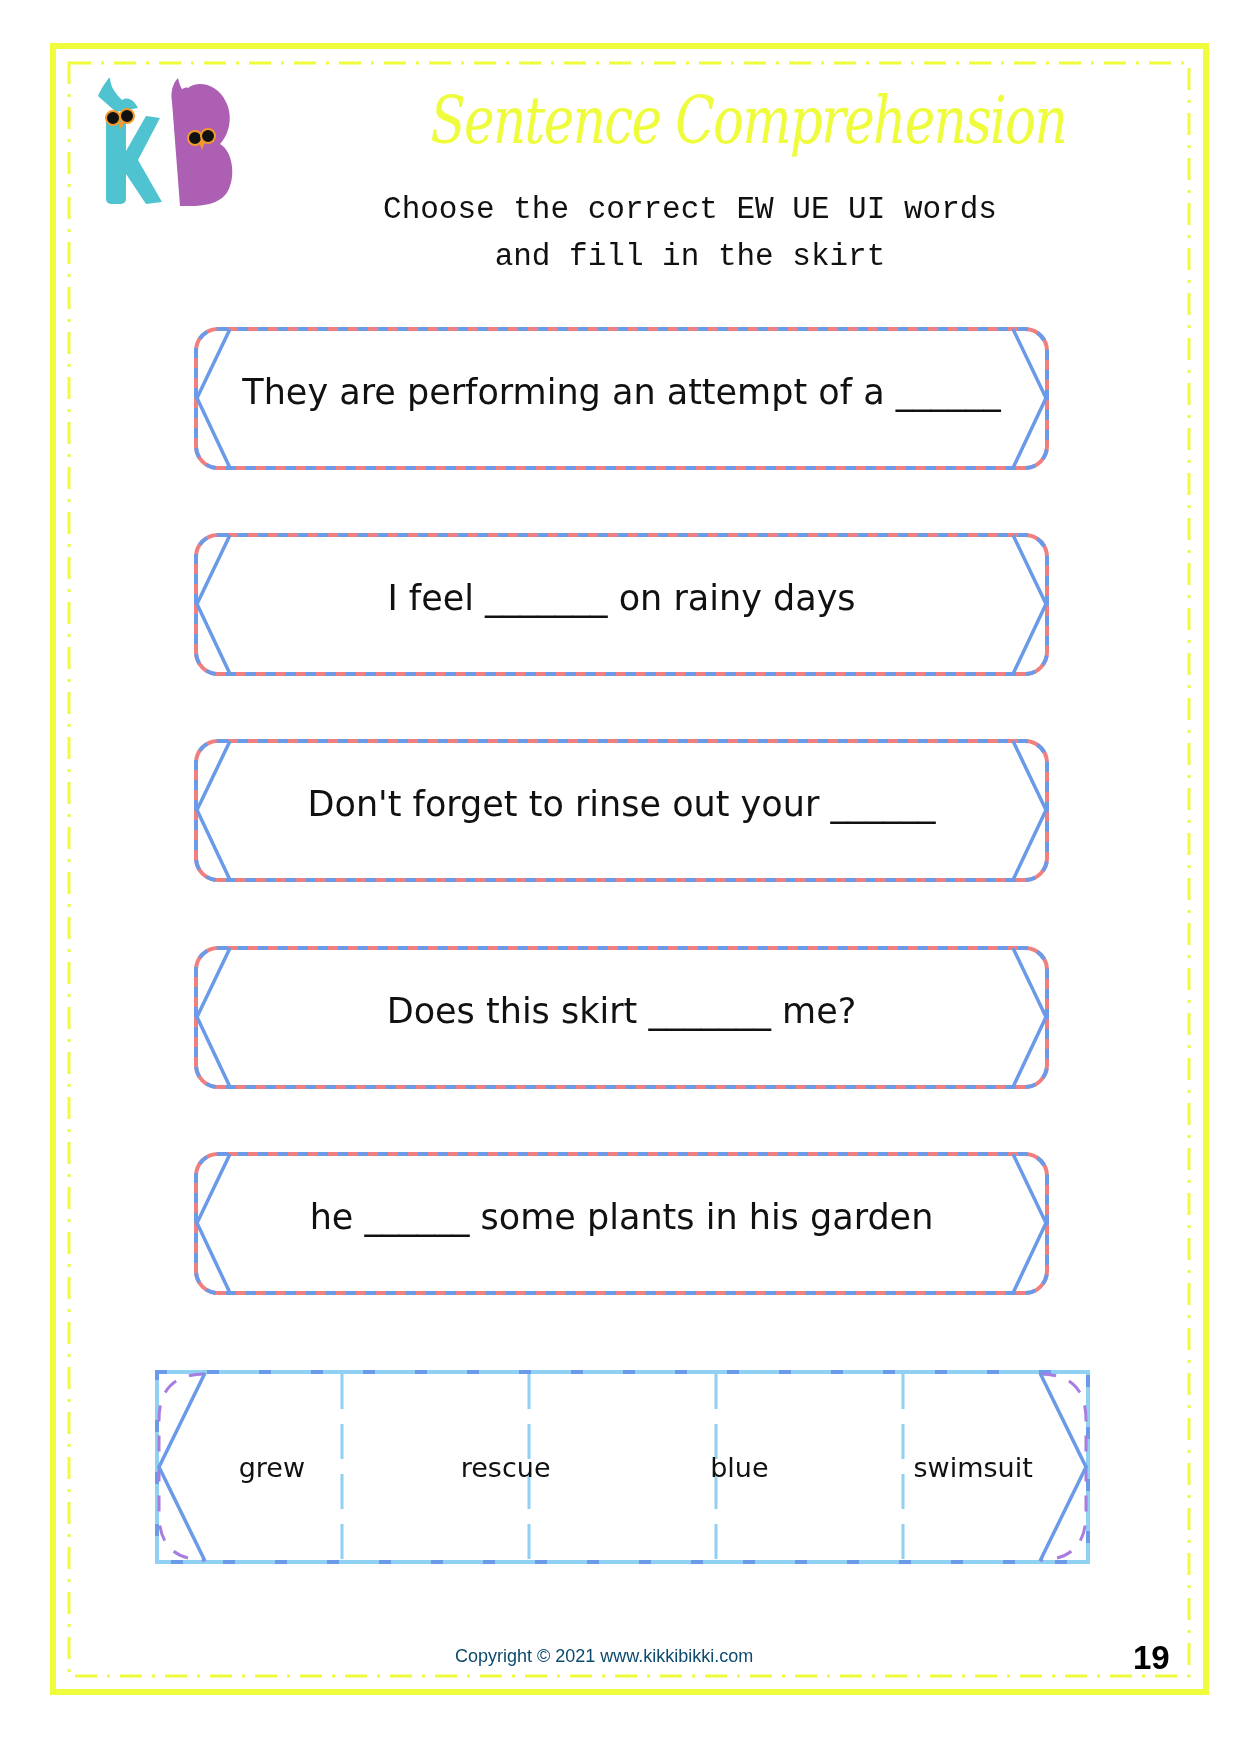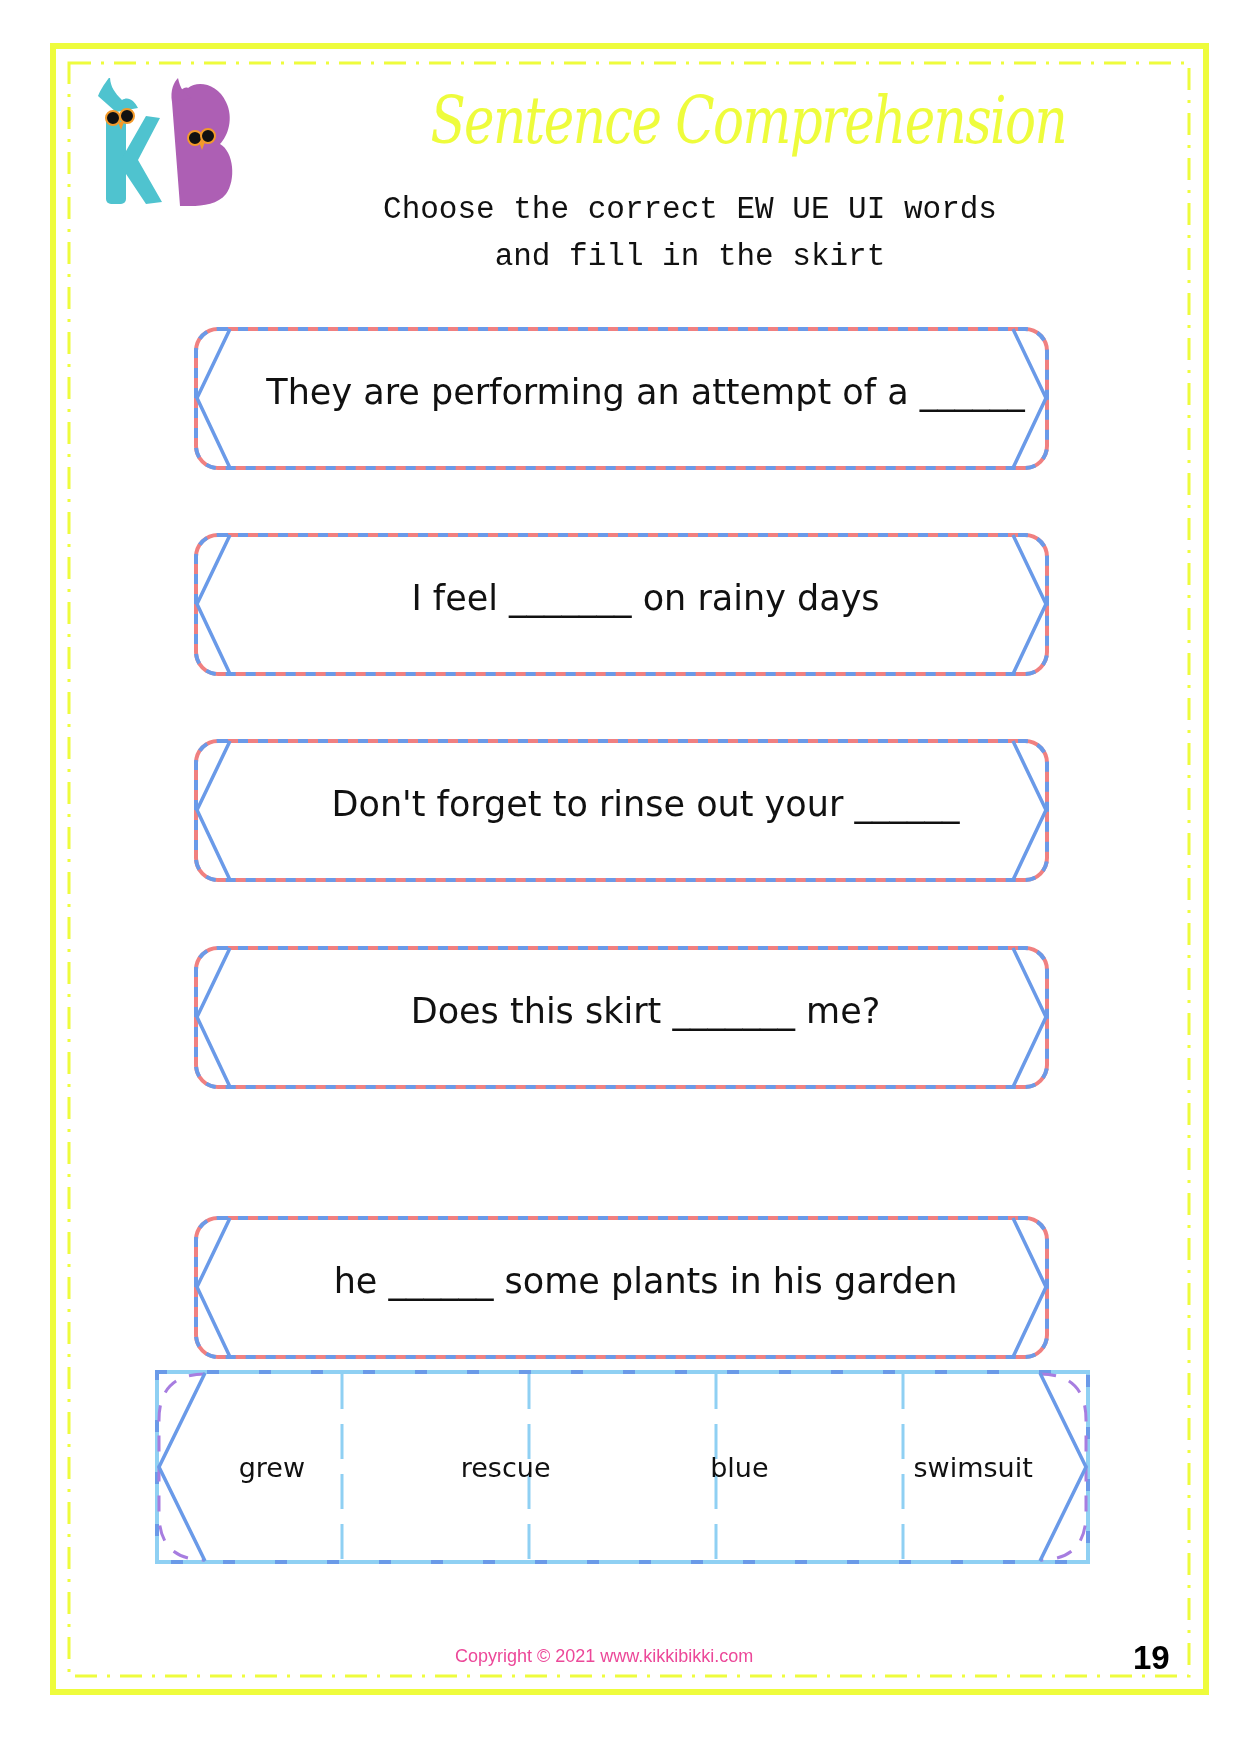--- a/index.html
+++ b/index.html
@@ -3,28 +3,28 @@
 <meta charset="utf-8">
 <style>
   html, body { margin:0; padding:0; background:#ffffff; }
   body { width:1244px; height:1755px; position:relative; overflow:hidden; font-family:"DejaVu Sans", sans-serif; }
   .outer-border { position:absolute; left:50px; top:43px; width:1153px; height:1646px; border:6px solid #eefc3c; box-sizing:border-box; width:1159px; height:1652px; }
   .inner-border { position:absolute; left:67px; top:61px; width:1124px; height:1617px; }
   .inner-border svg { position:absolute; left:0; top:0; }
   .logo { position:absolute; left:88px; top:78px; width:160px; height:132px; }
   .title { position:absolute; left:360px; top:88px; width:640px; text-align:center; font-family:"DejaVu Serif", serif; font-style:italic; font-size:66px; color:#eefc3c; letter-spacing:-2px; transform:scaleX(0.78); transform-origin:center; white-space:nowrap; line-height:1; }
   .subtitle { position:absolute; left:360px; top:186px; width:660px; text-align:center; font-family:Liberation Mono, monospace; font-size:31px; color:#111; line-height:47px; }
-  .sentence-box { position:absolute; left:194px; width:855px; height:130px;padding-left:48px; }
+  .sentence-box { position:absolute; left:194px; width:855px; height:130px; }
   .sentence-box svg { position:absolute; left:0; top:0; }
   .sentence-text { position:absolute; left:0; top:0; width:100%; height:100%; display:flex; align-items:center; justify-content:center; font-family:"DejaVu Sans", sans-serif; font-size:35px; color:#111; white-space:pre; }
   .word-bank { position:absolute; left:155px; top:1370px; width:935px; height:194px; }
   .word-bank svg { position:absolute; left:0; top:0; }
   .word-cells { position:absolute; left:0; top:0; width:100%; height:100%; display:flex; }
   .word-cell { flex:1; display:flex; align-items:center; justify-content:center; font-family:"DejaVu Sans", sans-serif; font-size:27px; color:#111; }
-  .footer { position:absolute; left:455px; top:1646px; font-family:"Liberation Sans", sans-serif; font-size:18px; color:#ec4899; }
+  .footer { position:absolute; left:455px; top:1646px; font-family:"Liberation Sans", sans-serif; font-size:18px; color:#0c4a6e; }
   .page-num { position:absolute; left:1133px; top:1639px; font-family:"Liberation Sans", sans-serif; font-size:33px; color:#000000;font-weight:bold; }
 </style>
 </head>
 <body>
 
 <div class="outer-border"></div>
 <div class="inner-border">
   <svg width="1124" height="1617">
     <rect x="2" y="2" width="1120" height="1613" fill="none" stroke="#eefc3c" stroke-width="3" stroke-dasharray="22,10,3,10"></rect>
   </svg>
@@ -91,21 +91,21 @@
 <div class="sentence-box" style="top:946px;border-radius:11px;">
   <svg width="855" height="143">
     <rect x="2" y="2" width="851" height="139" rx="22" fill="#fff" stroke="#f08080" stroke-width="4"></rect>
     <rect x="2" y="2" width="851" height="139" rx="22" fill="none" stroke="#6a9ae8" stroke-width="4" stroke-dasharray="10,10"></rect>
     <polyline points="36,2 3,71 36,141" fill="none" stroke="#6a9ae8" stroke-width="3.5"></polyline>
     <polyline points="819,2 852,71 819,141" fill="none" stroke="#6a9ae8" stroke-width="3.5"></polyline>
   </svg>
   <div class="sentence-text">Does this skirt _______ me?</div>
 </div>
 
-<div class="sentence-box" style="top:1216px;">
+<div class="sentence-box" style="top:1152px;">
   <svg width="855" height="143">
     <rect x="2" y="2" width="851" height="139" rx="22" fill="#fff" stroke="#f08080" stroke-width="4"></rect>
     <rect x="2" y="2" width="851" height="139" rx="22" fill="none" stroke="#6a9ae8" stroke-width="4" stroke-dasharray="10,10"></rect>
     <polyline points="36,2 3,71 36,141" fill="none" stroke="#6a9ae8" stroke-width="3.5"></polyline>
     <polyline points="819,2 852,71 819,141" fill="none" stroke="#6a9ae8" stroke-width="3.5"></polyline>
   </svg>
   <div class="sentence-text">he ______ some plants in his garden</div>
 </div>
 
 <div class="word-bank">

